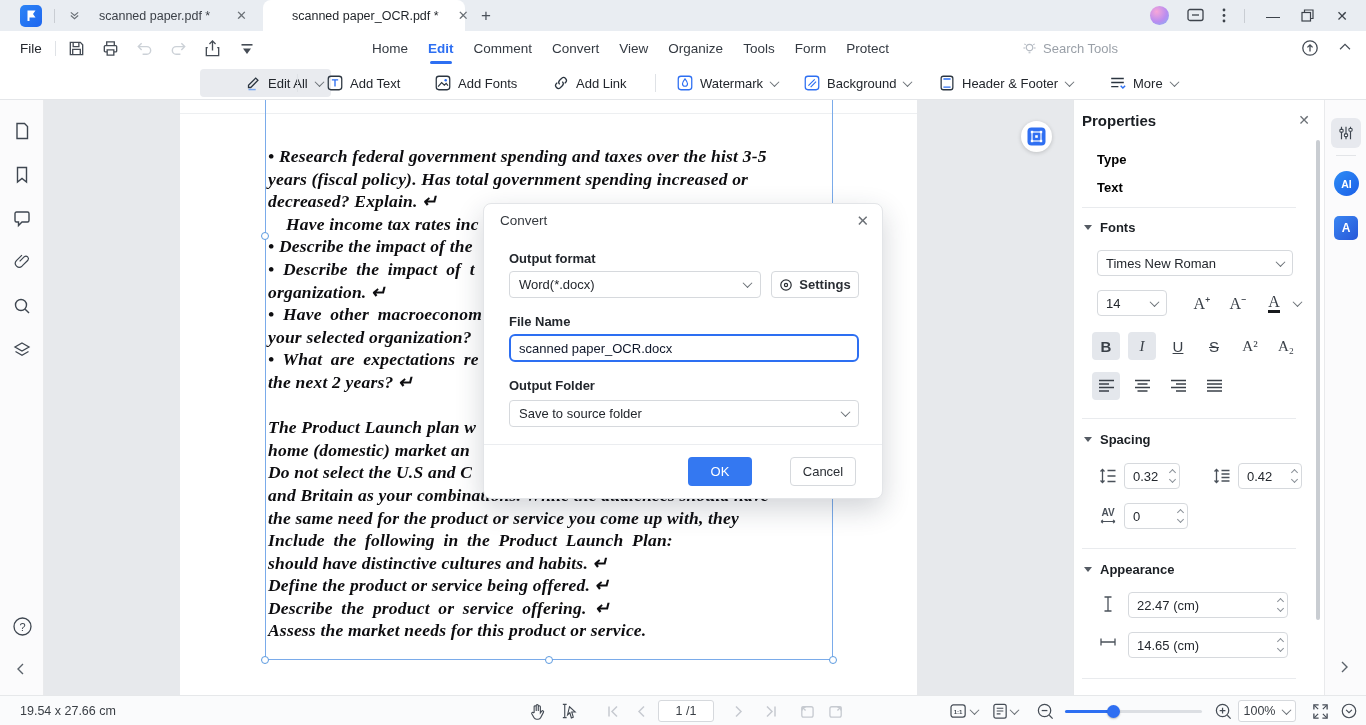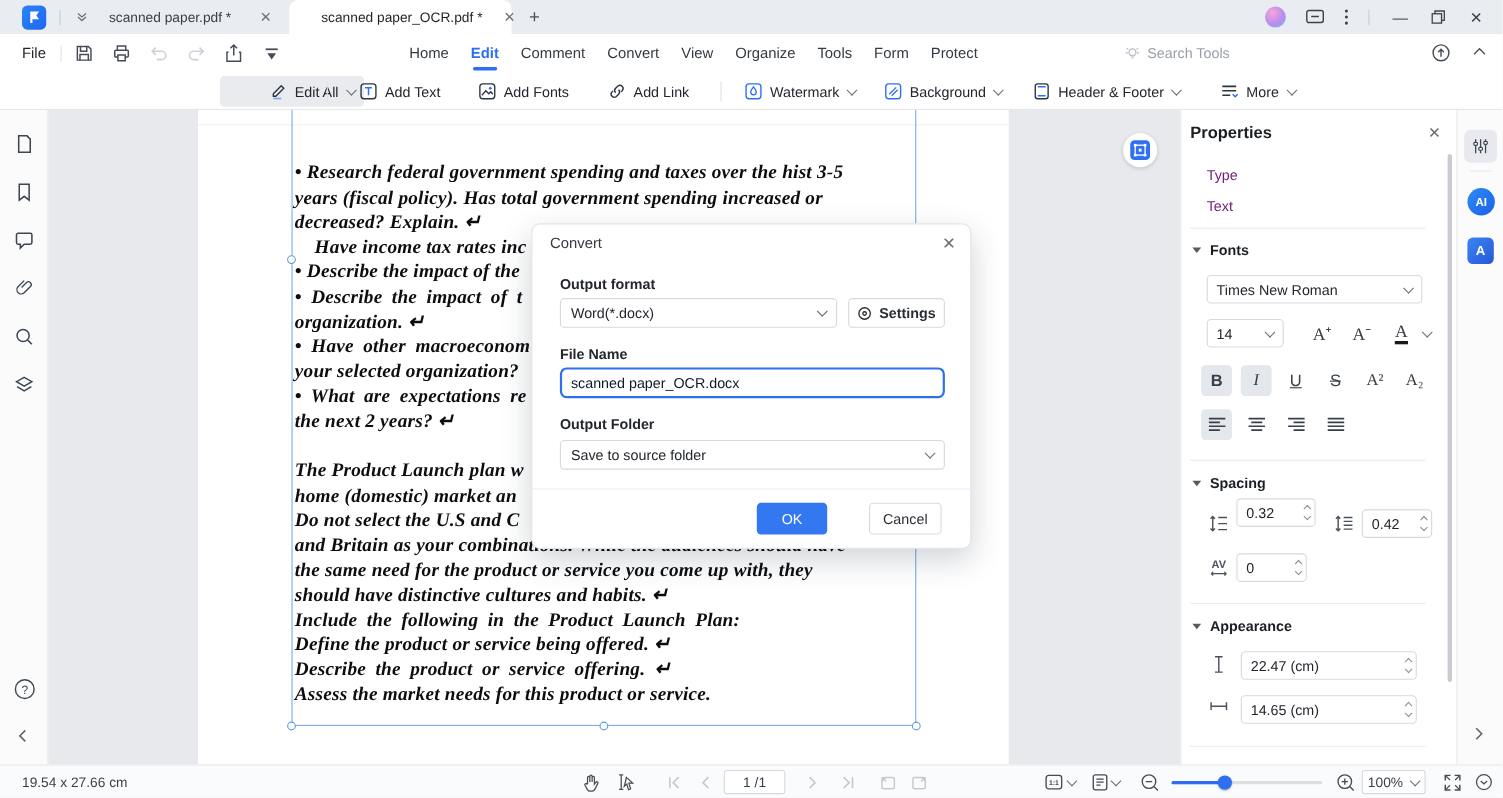--- a/index.html
+++ b/index.html
@@ -67,21 +67,21 @@
   .dlg-divider { position:absolute; left:0; top:240px; width:100%; height:1px; background:#ebedf0; }
   .btn-ok { position:absolute; left:204px; top:253px; width:64px; height:29px; background:#3478f1; color:#fff; border:none; border-radius:4px; font-size:13px; font-family:"Liberation Sans",sans-serif; }
   .btn-cancel { position:absolute; left:306px; top:253px; width:66px; height:29px; background:#fff; color:#2a2e34; border:1px solid #d6d9dd; border-radius:4px; font-size:13px; font-family:"Liberation Sans",sans-serif; }
   .settings-btn { position:absolute; left:287px; top:67px; width:88px; height:27px; border:1px solid #d6d9dd; border-radius:4px; background:#fff; display:flex; align-items:center; justify-content:center; gap:6px; font-size:13px; font-weight:700; color:#2a2e34; }
 
   
   .propspanel { width:251px; background:#fff; border-left:1px solid #e6e8ea; position:relative; font-size:13px; }
   .pp-title { position:absolute; left:8px; top:12px; font-size:15px; font-weight:700; color:#1b1f24; }
   .pp-x { position:absolute; right:14px; top:12px; font-size:14px; color:#6b7076; }
   .pp-scroll { position:absolute; right:4px; top:40px; width:4px; height:480px; background:#c9cdd2; border-radius:2px; }
-  .pp-label { position:absolute; color:#701a75; }
+  .pp-label { position:absolute; color:#000000;font-weight:bold; }
   .sect { position:absolute; display:flex; align-items:center; gap:8px; font-weight:700; color:#1b1f24; }
   .tri { width:0; height:0; border-left:4px solid transparent; border-right:4px solid transparent; border-top:5px solid #555b63; }
   .pp-div { position:absolute; left:8px; width:214px; height:1px; background:#e9ebee; }
   .pp-select { position:absolute; height:26px; border:1px solid #d6d9dd; border-radius:4px; display:flex; align-items:center; padding:0 8px; color:#23272d; background:#fff; }
   .pp-select .chv { margin-left:auto; }
   .spin { position:absolute; height:26px; border:1px solid #d6d9dd; border-radius:4px; background:#fff; display:flex; align-items:center; padding:0 4px 0 8px; color:#23272d; }
   .spin .arrows { margin-left:auto; display:flex; flex-direction:column; gap:2px; }
   .spin .a-up { width:5px; height:5px; border-left:1.2px solid #8a9098; border-top:1.2px solid #8a9098; transform:rotate(45deg); }
   .spin .a-dn { width:5px; height:5px; border-right:1.2px solid #8a9098; border-bottom:1.2px solid #8a9098; transform:rotate(45deg); }
   .fmt { position:absolute; width:28px; height:28px; border-radius:4px; display:flex; align-items:center; justify-content:center; color:#3a4048; font-size:15px; }
@@ -358,22 +358,22 @@
           <div class="dl w1">• Have other macroeconom</div>
           <div class="dl">your selected organization?</div>
           <div class="dl w1">• What are expectations re</div>
           <div class="dl">the next 2 years? ↵</div>
           <div class="dl"></div>
           <div class="dl">The Product Launch plan w</div>
           <div class="dl">home (domestic) market an</div>
           <div class="dl">Do not select the U.S and C</div>
           <div class="dl">and Britain as your combinations. While the audiences should have</div>
           <div class="dl">the same need for the product or service you come up with, they</div>
+          <div class="dl w1">Include the following in the Product Launch Plan:</div>
           <div class="dl">should have distinctive cultures and habits. ↵</div>
-          <div class="dl w1">Include the following in the Product Launch Plan:</div>
           <div class="dl">Define the product or service being offered. ↵</div>
           <div class="dl w1">Describe the product or service offering. ↵</div>
           <div class="dl">Assess the market needs for this product or service.</div>
         </div>
       </div>
       <div class="floatbtn">
         <svg width="19" height="19" viewBox="0 0 19 19">
             <rect x="0.5" y="0.5" width="18" height="18" rx="4" fill="#2f6ff2"></rect>
             <rect x="5" y="5" width="9" height="9" fill="none" stroke="#fff" stroke-width="1.2"></rect>
             <rect x="3.8" y="3.8" width="2.4" height="2.4" fill="#fff"></rect>
@@ -445,21 +445,21 @@
       <div class="sect" style="left:10px; top:332px">
         <span class="tri"></span>
         <span>Spacing</span>
       </div>
       <span class="pp-icon" style="left:24px; top:366px">
           <svg width="20" height="20" viewBox="0 0 20 20">
             <path d="M4.5 3.5v13M2.5 5.5l2-2 2 2M2.5 14.5l2 2 2-2" fill="none" stroke="#4a515a" stroke-width="1.3"></path>
             <path d="M9.5 4.5h8M9.5 10h8M9.5 15.5h8" stroke="#4a515a" stroke-width="1.3"></path>
           </svg>
         </span>
-      <div class="spin" style="left:50px; top:353px; width:72px">
+      <div class="spin" style="left:50px; top:363px; width:56px">
         <span>0.32</span>
         <span class="arrows">
             <span class="a-up"></span>
             <span class="a-dn"></span>
           </span>
       </div>
       <span class="pp-icon" style="left:138px; top:366px">
           <svg width="20" height="20" viewBox="0 0 20 20">
             <path d="M4.5 3.5v13M2.5 5.5l2-2 2 2M2.5 14.5l2 2 2-2" fill="none" stroke="#4a515a" stroke-width="1.3"></path>
             <path d="M9.5 4.5h8M9.5 8h8M9.5 11.5h8M9.5 15h8" stroke="#4a515a" stroke-width="1.3"></path>

